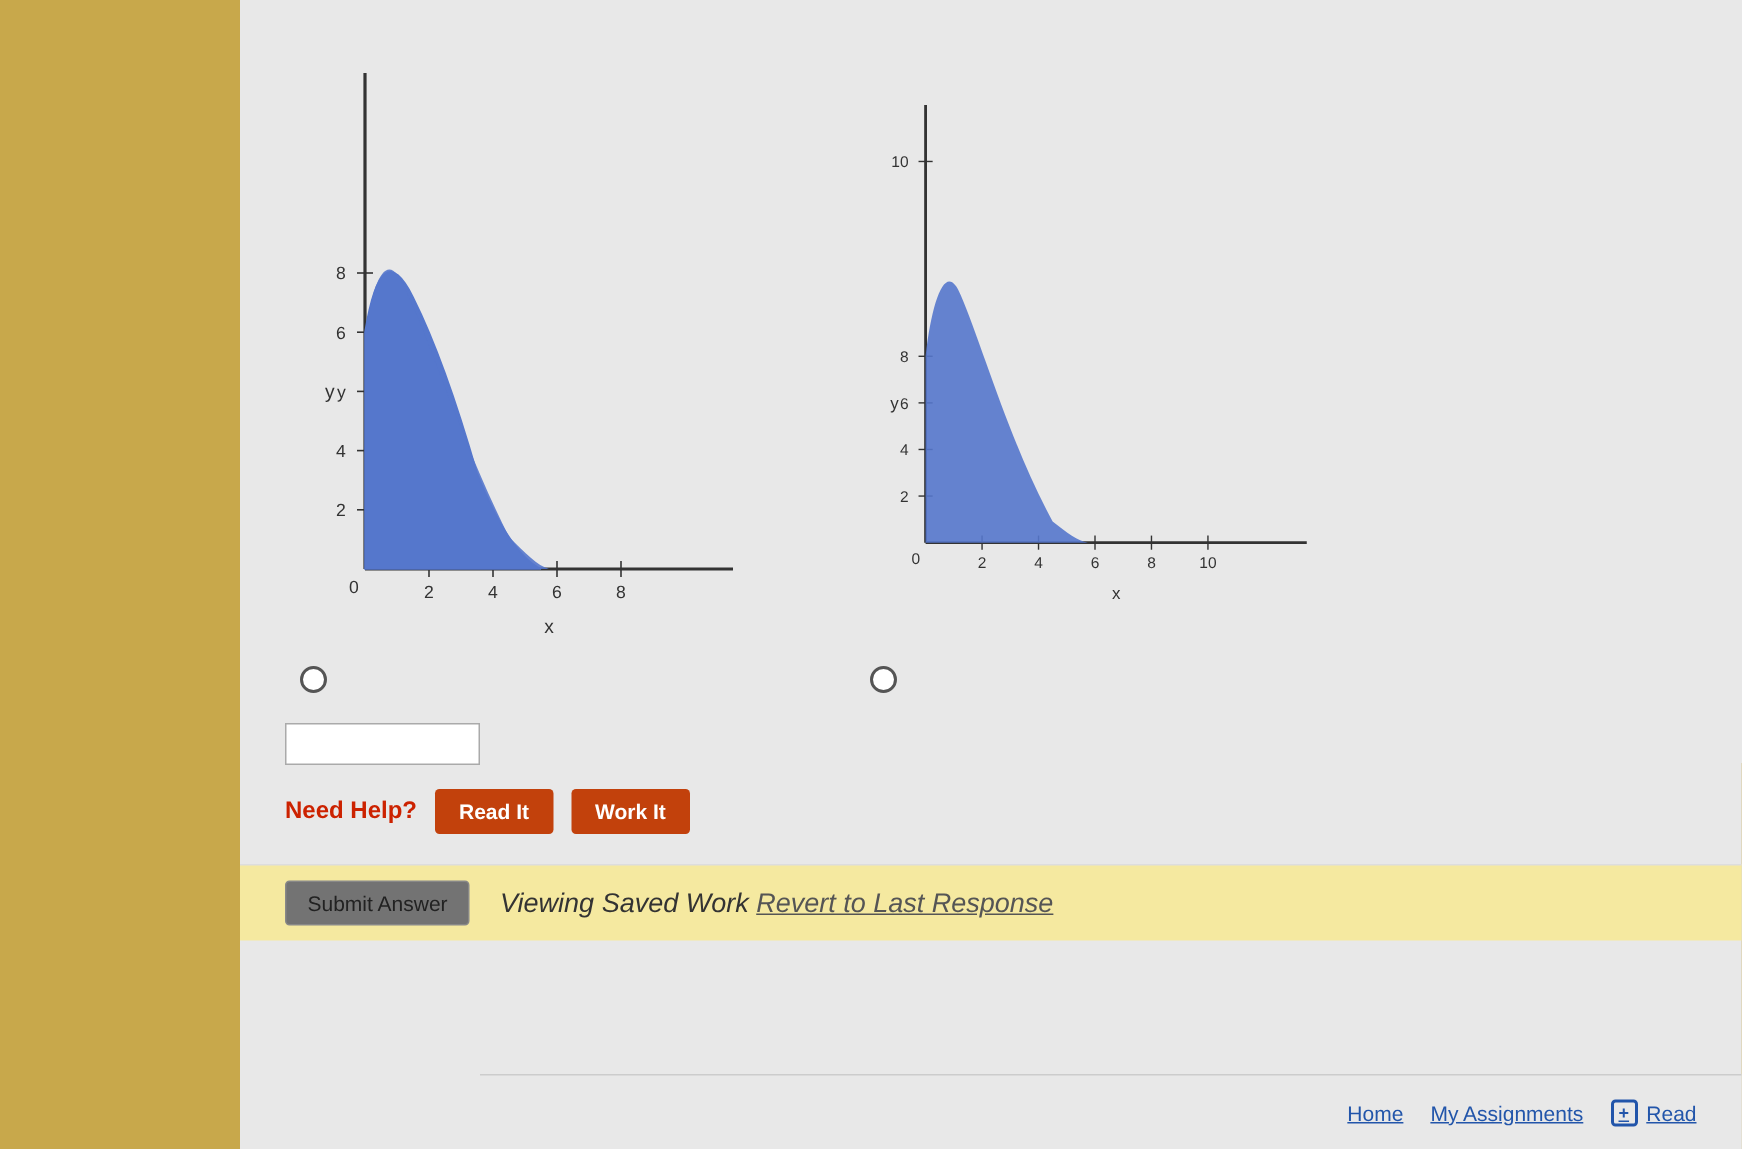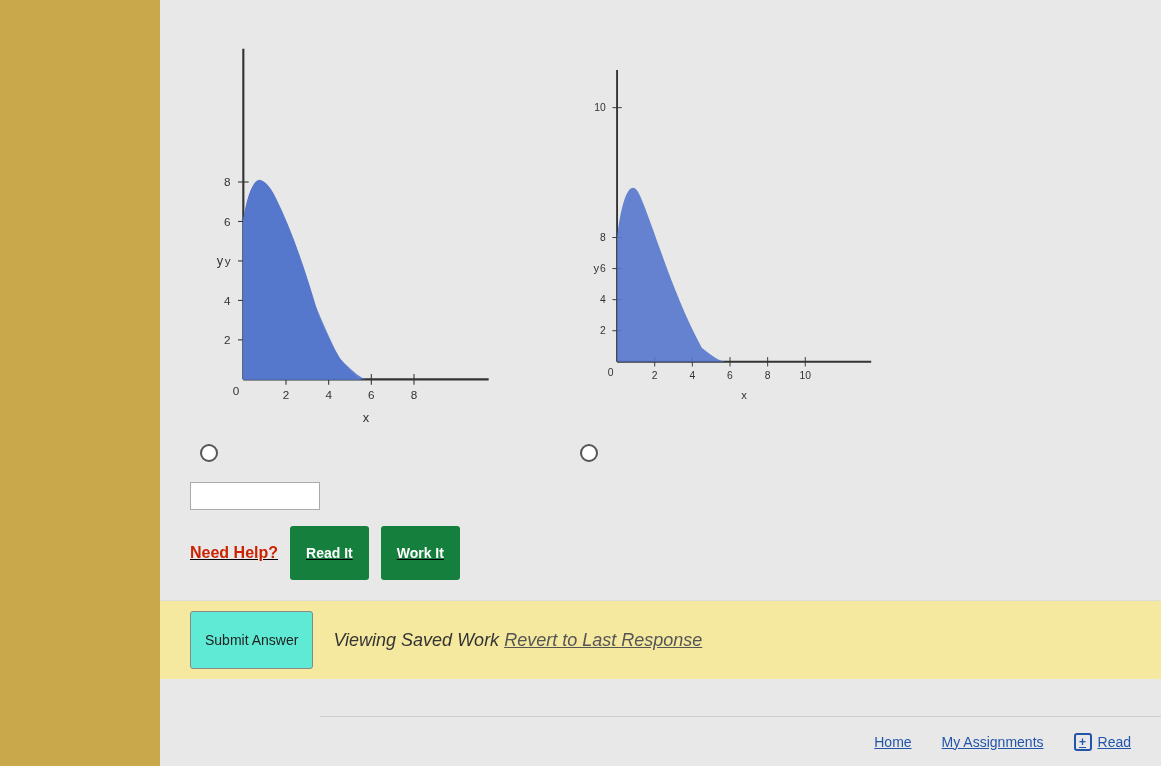--- a/index.html
+++ b/index.html
@@ -67,50 +67,49 @@
       font-size: 14px;
       padding: 2px 6px;
       display: block;
       margin-bottom: 16px;
     }
     .need-help-row {
       display: flex;
       align-items: center;
       gap: 12px;
       margin-bottom: 20px;
-      text-decoration: underline;
     }
     .need-help-label {
       font-size: 16px;
       font-weight: bold;
       color: #cc2200;
     }
     .btn-orange {
-      background: #15803d;
+      background: #c2410c;
       color: white;
       border: none;
-      padding: 19px 16px;
+      padding: 7px 16px;
       font-size: 14px;
       font-weight: bold;
       cursor: pointer;
       border-radius: 3px;
     }
     .submit-row {
       display: flex;
       align-items: center;
       gap: 20px;
       background: #f5e9a0;
       padding: 10px 30px;
       border-top: 1px solid #ddd;
     }
     .btn-submit {
-      background: #5eead4;
+      background: #737373;
       color: #222;
       border: 1px solid #888;
-      padding: 20px 14px;
+      padding: 6px 14px;
       font-size: 14px;
       cursor: pointer;
       border-radius: 3px;
     }
     .viewing-text {
       font-size: 18px;
       color: #333;
       font-style: italic;
     }
     .revert-link {
@@ -122,21 +121,21 @@
       position: absolute;
       bottom: 0;
       left: 160px;
       right: 0;
       height: 50px;
       background: #e8e8e8;
       display: flex;
       align-items: center;
       justify-content: flex-end;
       padding-right: 30px;
-      gap: 30px;
+      gap: 18px;
       border-top: 1px solid #ccc;
     }
     .footer-link {
       color: #2255aa;
       text-decoration: underline;
       font-size: 14px;
       cursor: pointer;
     }
     .footer-reque {
       display: flex;

